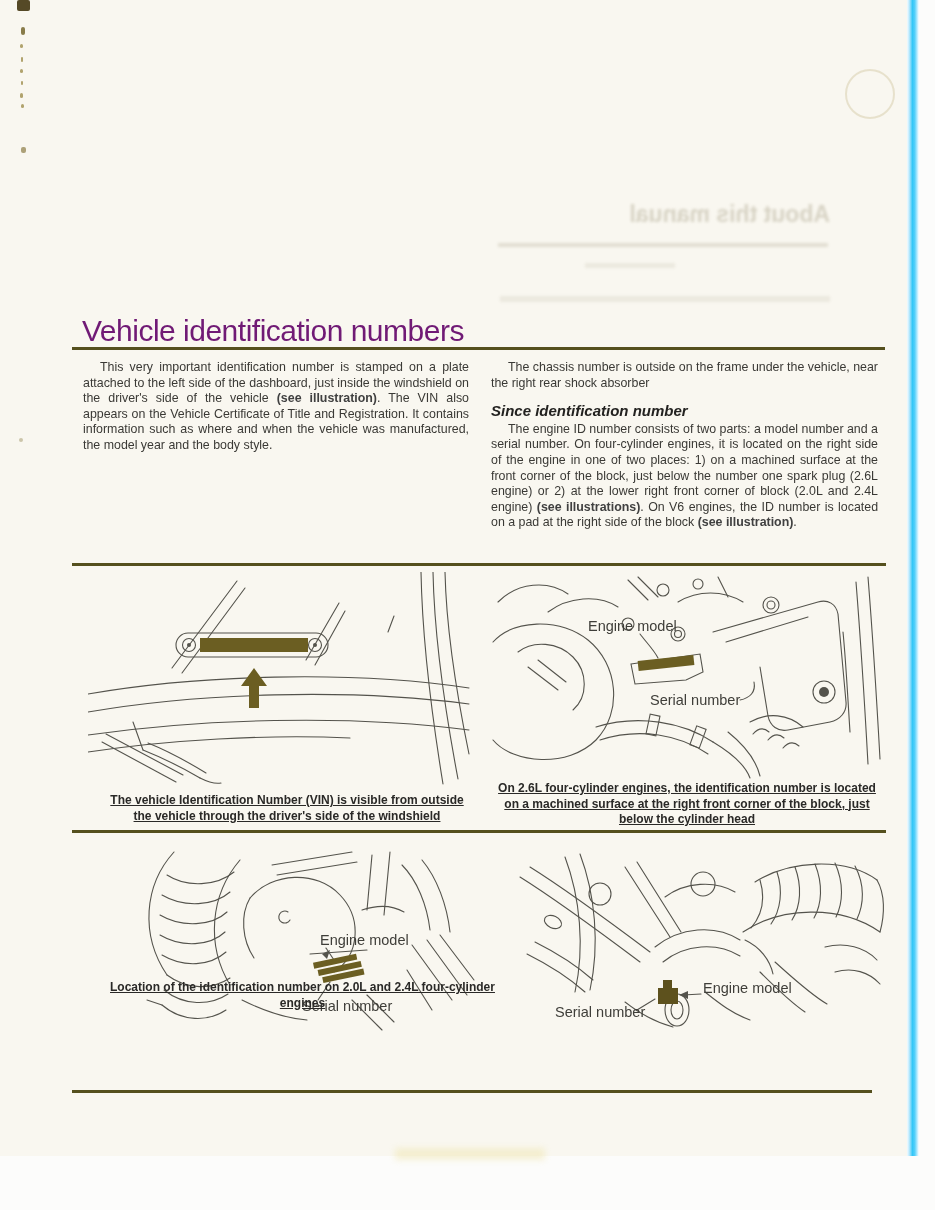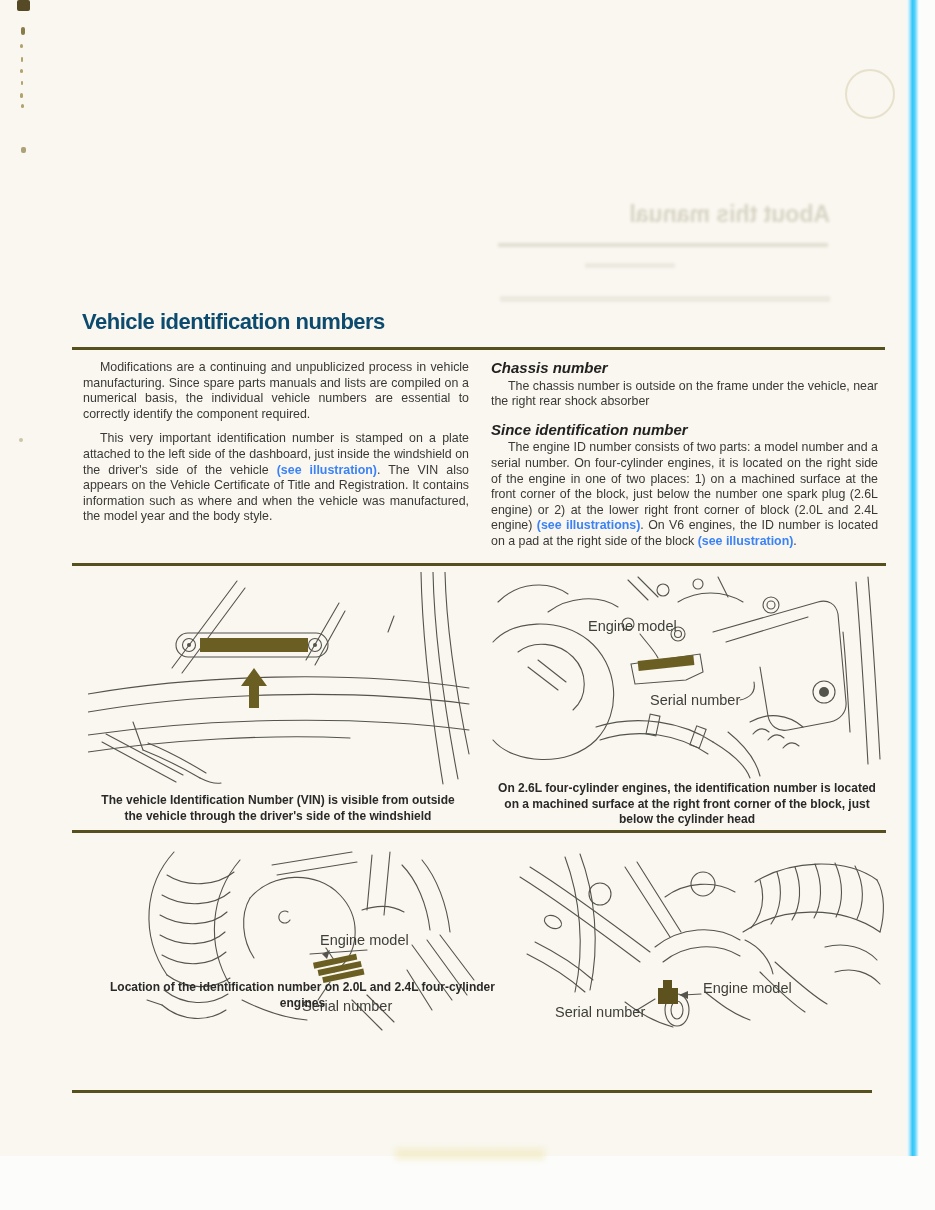--- a/index.html
+++ b/index.html
@@ -2,39 +2,39 @@
 <html><head>
 <meta charset="utf-8">
 <style>
   html,body{margin:0;padding:0;background:#ffffff;}
   #page{position:relative;width:935px;height:1210px;overflow:hidden;background:#fcfcfb;
         font-family:"Liberation Sans", sans-serif;}
   .paper{position:absolute;left:0;top:0;width:907px;height:1156px;background:#f9f7f0;}
   .scan-stripe{position:absolute;left:907px;top:0;width:12px;height:1156px;
         background:linear-gradient(90deg,#f3fbff 0%,#bfeafd 18%,#33c6f7 45%,#55d0fa 65%,#d9f4ff 92%,#ffffff 100%);}
   
-  .page-title{position:absolute;left:82px;top:294px;font-size:22px;font-weight:bold;color:#0c4a6e;letter-spacing:-0.5px;}
+  .page-title{position:absolute;left:82px;top:294px;font-size:30px;font-weight:normal;color:#701a75;letter-spacing:-0.5px;}
   .rule{position:absolute;background:#55501e;height:3px;}
   #rule-title{left:72px;top:347px;width:813px;}
   #rule-top{left:72px;top:563px;width:814px;}
   #rule-mid{left:72px;top:830px;width:814px;}
   #rule-bottom{left:72px;top:1090px;width:800px;height:3px;}
   
   .col{position:absolute;top:360px;width:386px;font-size:12.4px;line-height:15.6px;
        color:#3a3935;text-align:justify;}
   #col-left{left:83px;} #col-right{left:491px;width:387px;}
   .col p{margin:0 0 9px 0;text-indent:17px;}
   .col h3{font-size:15px;font-style:italic;font-weight:bold;color:#232220;margin:12px 0 3px 0;text-indent:0;}
   .col h3.first{margin-top:0;}
-  .b{font-weight:bold;color:#3b82f6;}
+  .b{font-weight:bold;color:#404040;}
   
   .fig{position:absolute;}
   .fig svg{position:absolute;left:0;top:0;}
   .fig-label{position:absolute;font-size:14.5px;color:#3f3e39;white-space:nowrap;}
-  .cap{position:absolute;font-weight:bold;font-size:12px;line-height:15.5px;text-align:center;color:#2a2927;}
+  .cap{position:absolute;font-weight:bold;font-size:12px;line-height:15.5px;text-align:center;color:#2a2927;text-decoration:underline;}
   
   .ghost{position:absolute;color:#8f8667;filter:blur(1.8px);opacity:.32;font-weight:bold;}
   .ghost-bar{position:absolute;background:#8f8667;filter:blur(1.5px);}
   .punch-hole{position:absolute;left:845px;top:69px;width:46px;height:46px;border-radius:50%;
        border:2px solid #d8cfae;opacity:.55;}
   .speck{position:absolute;border-radius:2px;}
   .smudge{position:absolute;background:#efe6b0;opacity:.5;filter:blur(3px);}
 </style>
 </head>
 <body>
@@ -58,26 +58,24 @@
 
   <div class="ghost" style="left:550px;top:201px;width:280px;font-size:23px;transform:scaleX(-1);">About this manual</div>
   <div class="ghost-bar" style="left:498px;top:243px;width:330px;height:4px;opacity:.22;"></div>
   <div class="ghost-bar" style="left:585px;top:263px;width:90px;height:5px;opacity:.12;"></div>
   <div class="ghost-bar" style="left:500px;top:296px;width:330px;height:6px;opacity:.12;"></div>
 
   <h1 class="page-title">Vehicle identification numbers</h1>
   <div class="rule" id="rule-title"></div>
 
   <div class="col" id="col-left">
-    <p>Modifications are a continuing and unpublicized process in vehicle manufacturing. Since spare parts manuals and lists are compiled on a numerical basis, the individual vehicle numbers are essential to correctly identify the component required.</p>
     <p><span>This very important identification number is stamped on a plate attached to the left side of the dashboard, just inside the windshield on the driver's side of the vehicle </span><span class="b">(see illustration)</span><span>. The VIN also appears on the Vehicle Certificate of Title and Registration. It contains information such as where and when the vehicle was manufactured, the model year and the body style.</span></p>
   </div>
 
   <div class="col" id="col-right">
-    <h3 class="first">Chassis number</h3>
     <p><span>The chassis number is outside on the frame under the vehicle, near the right rear shock absorber</span></p>
     <h3>Since identification number</h3>
     <p><span>The engine ID number consists of two parts: a model number and a serial number. On four-cylinder engines, it is located on the right side of the engine in one of two places: 1) on a machined surface at the front corner of the block, just below the number one spark plug (2.6L engine) or 2) at the lower right front corner of block (2.0L and 2.4L engine) </span><span class="b">(see illustrations)</span><span>. On V6 engines, the ID number is located on a pad at the right side of the block </span><span class="b">(see illustration)</span><span>.</span></p>
   </div>
 
   <div class="rule" id="rule-top"></div>
 
   <div class="fig" style="left:88px;top:572px;width:382px;height:218px;">
     <svg width="382" height="218" viewBox="0 0 382 218">
       <g fill="none" stroke="#54534c" stroke-width="1.1" stroke-linecap="round">
@@ -102,21 +100,21 @@
         <path d="M60,171 C80,179 100,190 118,201"></path>
         <path d="M112,206 C120,210 128,212 133,211"></path>
         <path d="M45,150 L55,178"></path>
       </g>
       <circle cx="101" cy="73" r="2" fill="#54534c"></circle>
         <circle cx="227" cy="73" r="2" fill="#54534c"></circle>
       <rect x="112" y="66" width="108" height="14" fill="#6b5e22"></rect>
       <polygon points="166,96 179,114 171,114 171,136 161,136 161,114 153,114" fill="#6b5e22"></polygon>
     </svg>
   </div>
-  <div class="cap" style="left:92px;top:793px;width:372px;">The vehicle Identification Number (VIN) is visible from outside the vehicle through the driver's side of the windshield</div>
+  <div class="cap" style="left:101px;top:793px;width:372px;">The vehicle Identification Number (VIN) is visible from outside the vehicle through the driver's side of the windshield</div>
 
   <div class="fig" style="left:488px;top:572px;width:398px;height:208px;">
     <svg width="398" height="208" viewBox="0 0 398 208">
       <g fill="none" stroke="#54534c" stroke-width="1.1" stroke-linecap="round">
         <path d="M10,30 C30,10 60,8 80,22"></path>
         <path d="M60,40 C80,25 110,22 130,35"></path>
         <path d="M140,8 L160,28"></path>
           <path d="M150,5 L170,25"></path>
         <circle cx="175" cy="18" r="6"></circle>
           <circle cx="210" cy="12" r="5"></circle>

